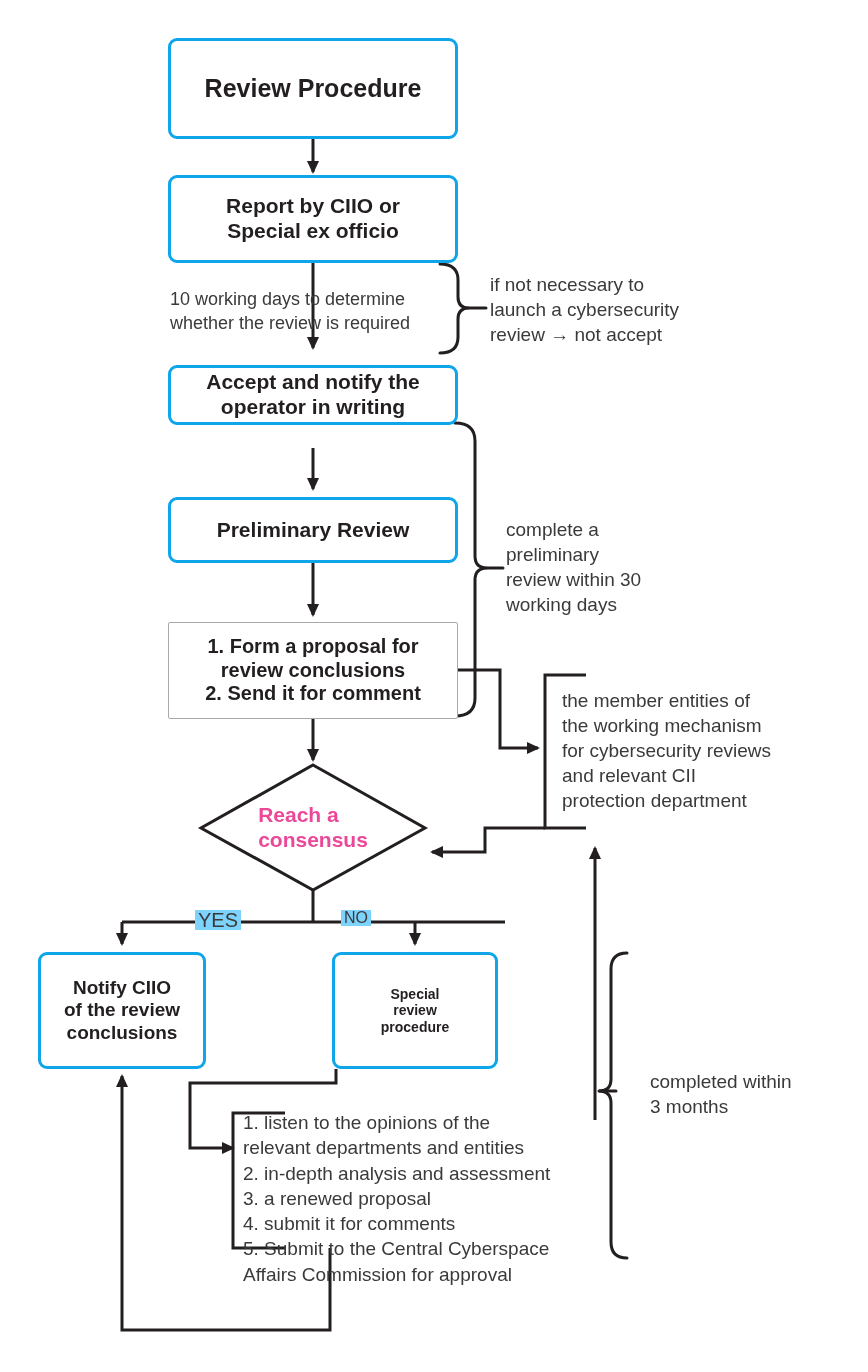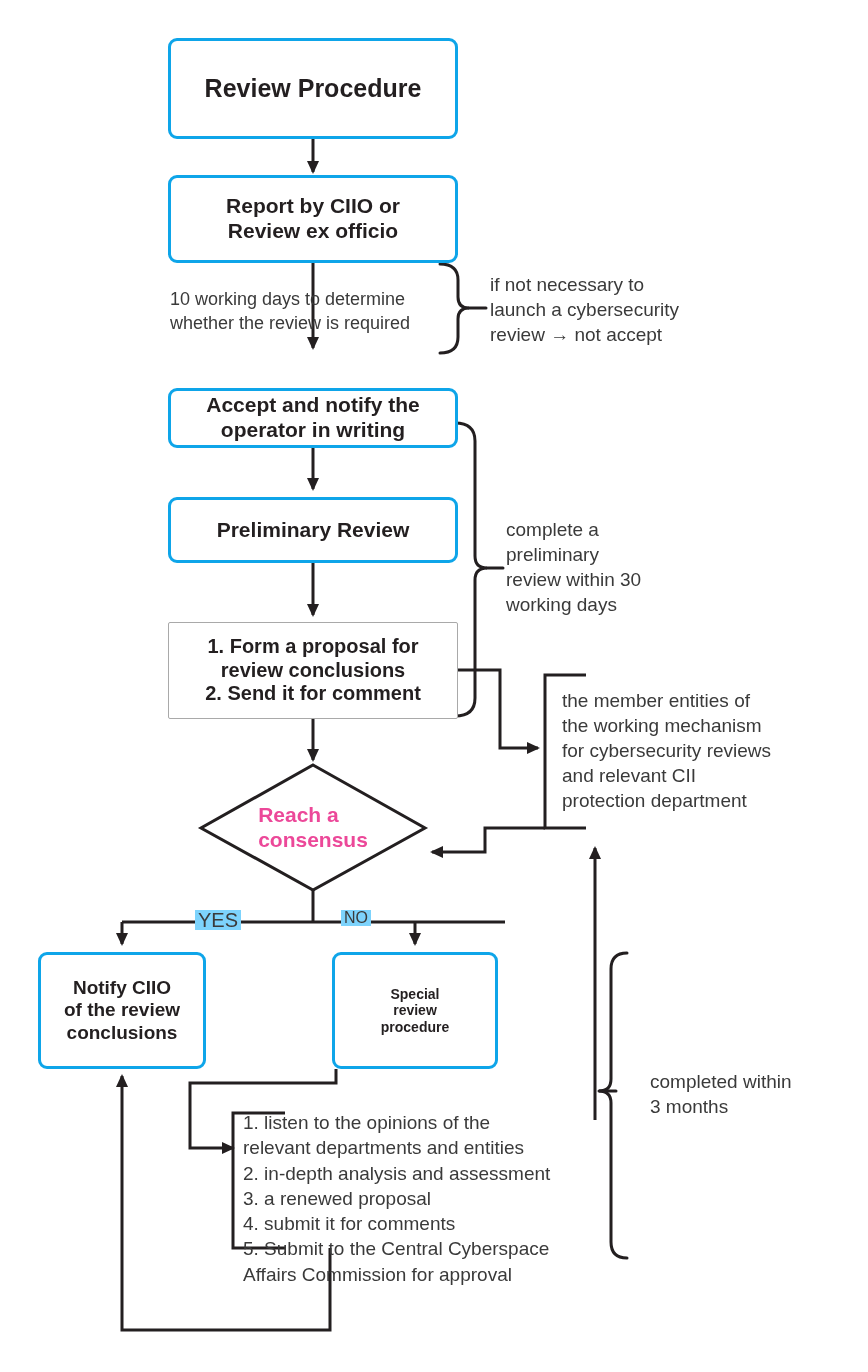--- a/index.html
+++ b/index.html
@@ -92,24 +92,24 @@
 
     <polygon points="313,765 425,828 313,890 201,828" fill="#ffffff" stroke="#231f20" stroke-width="3"></polygon>
   </svg>
 
   <div class="node thick" style="left:168px;top:38px;width:290px;height:101px;">
     <span class="txt" style="font-size:25px;">Review Procedure</span>
   </div>
 
   <div class="node thick" style="left:168px;top:175px;width:290px;height:88px;">
     <span class="txt" style="font-size:21px;white-space:pre-line;">Report by CIIO or
-Review ex officio</span>
+Special ex officio</span>
   </div>
 
-  <div class="node thick" style="left:168px;top:388px;width:290px;height:60px;">
+  <div class="node thick" style="left:168px;top:365px;width:290px;height:60px;">
     <span class="txt" style="font-size:21px;white-space:pre-line;">Accept and notify the
 operator in writing</span>
   </div>
 
   <div class="node thick" style="left:168px;top:497px;width:290px;height:66px;">
     <span class="txt" style="font-size:21px;">Preliminary Review</span>
   </div>
 
   <div class="node thin" style="left:168px;top:622px;width:290px;height:97px;">
     <span class="txt" style="font-size:20px;white-space:pre-line;">1. Form a proposal for

